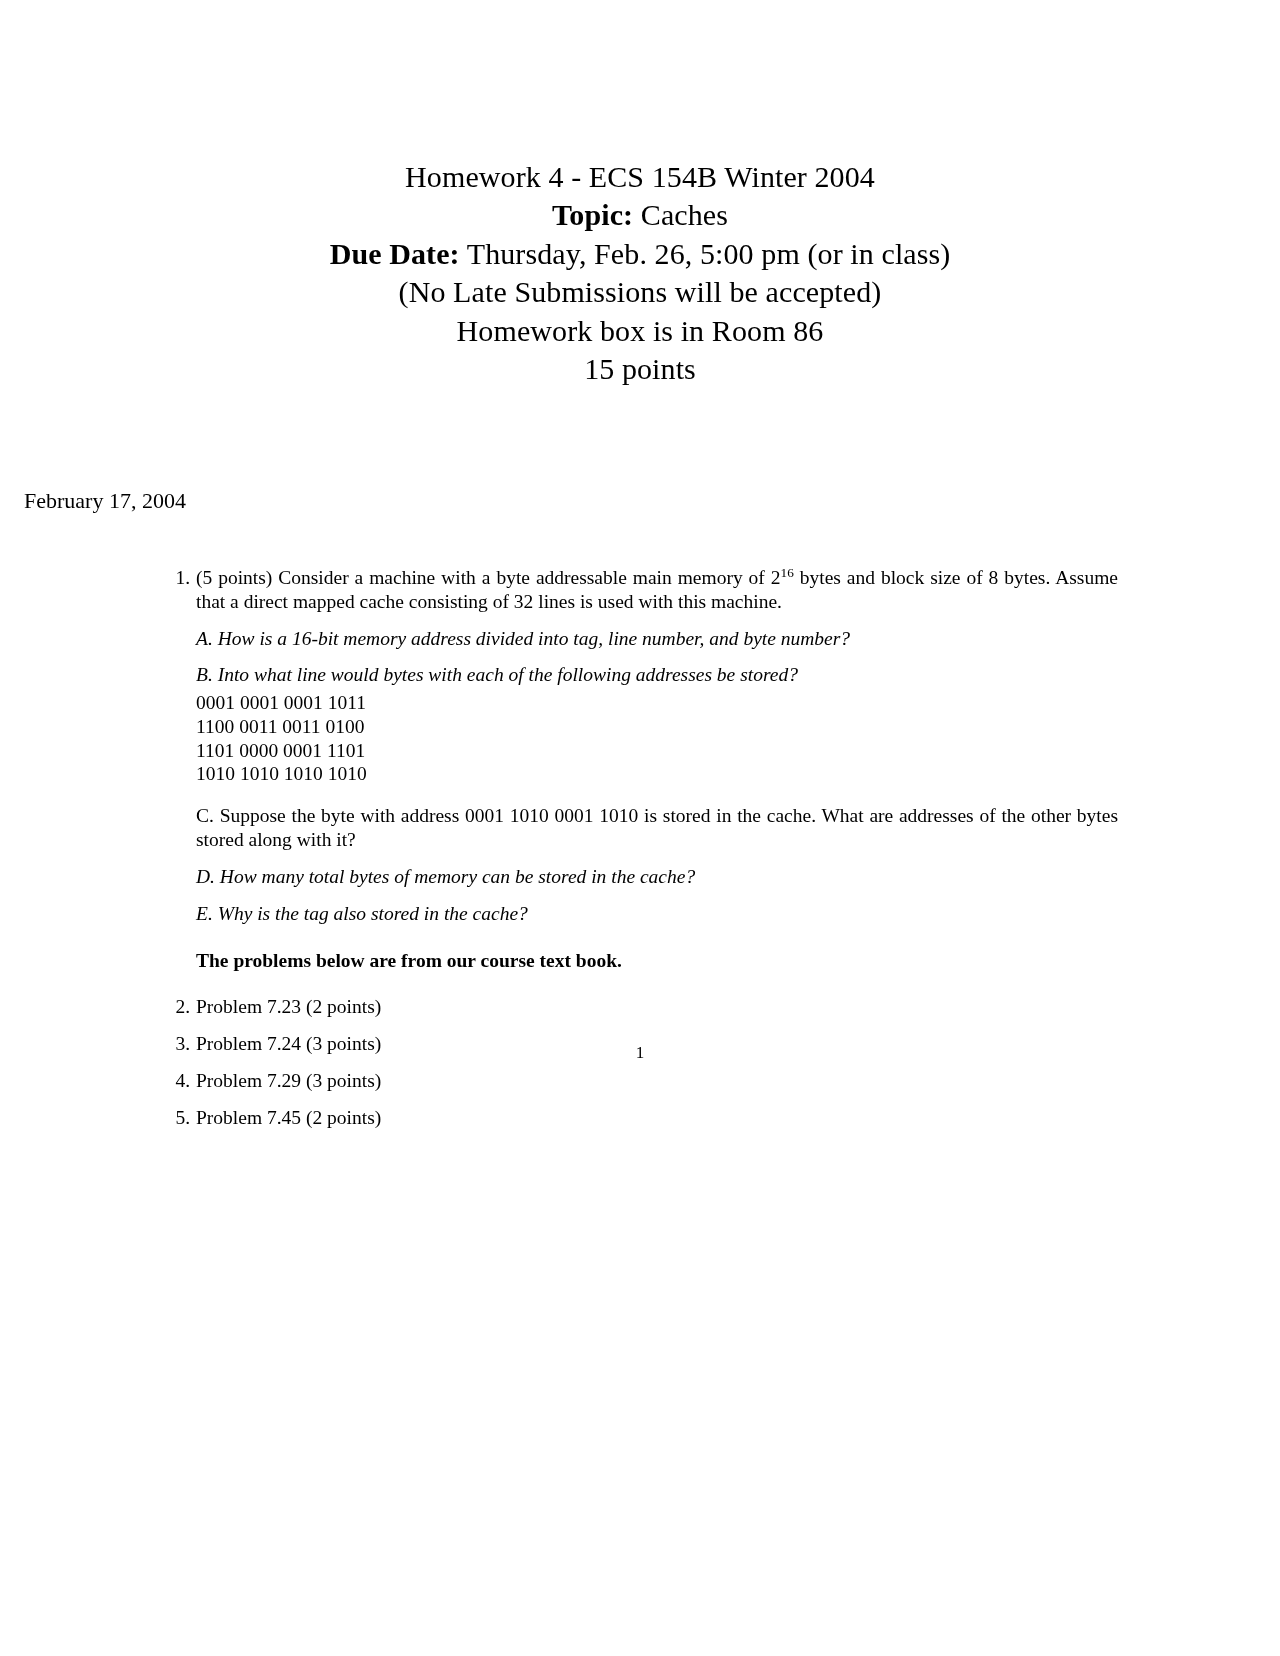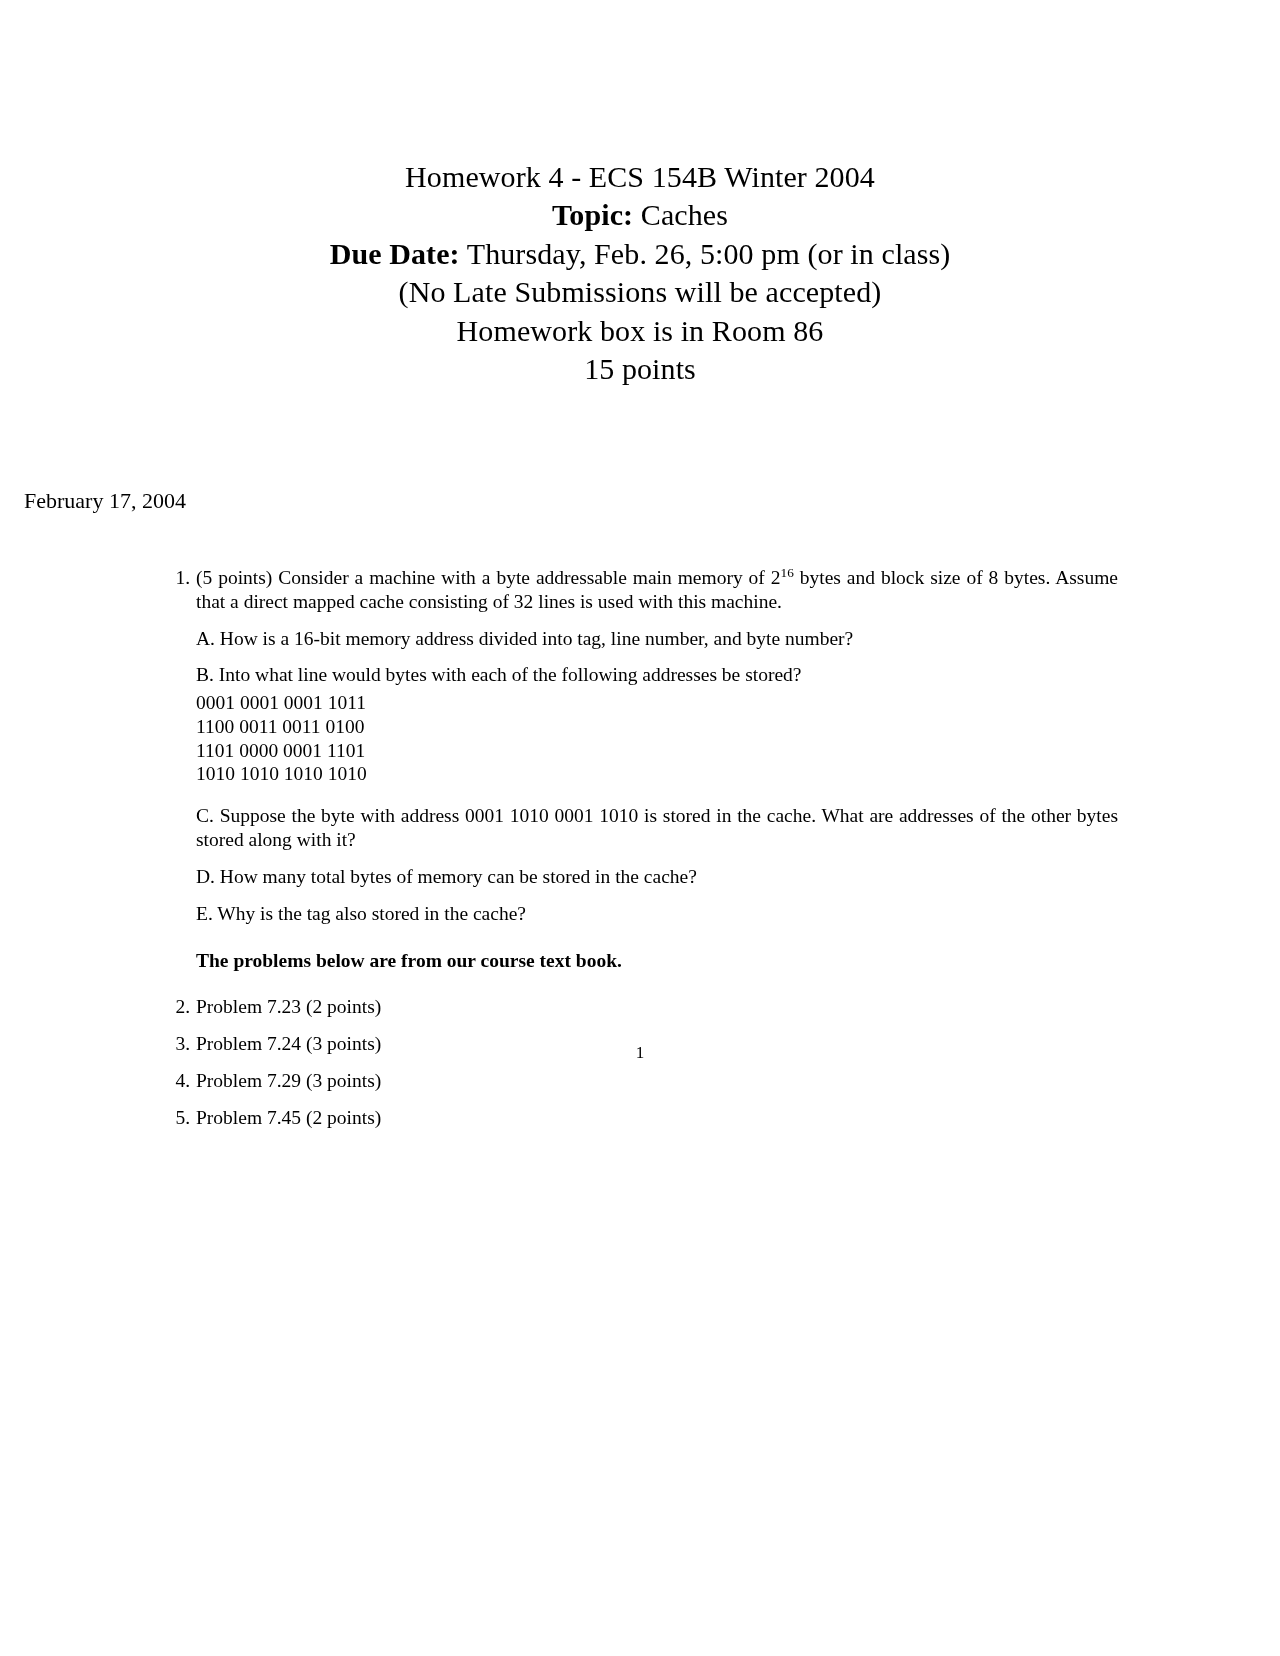--- a/index.html
+++ b/index.html
@@ -70,20 +70,21 @@
     text-align: right;
     font-size: 19.5px;
   }
   .para {
     text-align: justify;
     margin: 0 0 0 0;
   }
   .sub {
     margin-top: 13px;
     text-align: justify;
+    font-style: italic;
   }
   .addr-list {
     margin-top: 4px;
     line-height: 1.22;
   }
   .bold-note {
     font-weight: bold;
     margin-top: 24px;
   }
   .spacer-gap {

